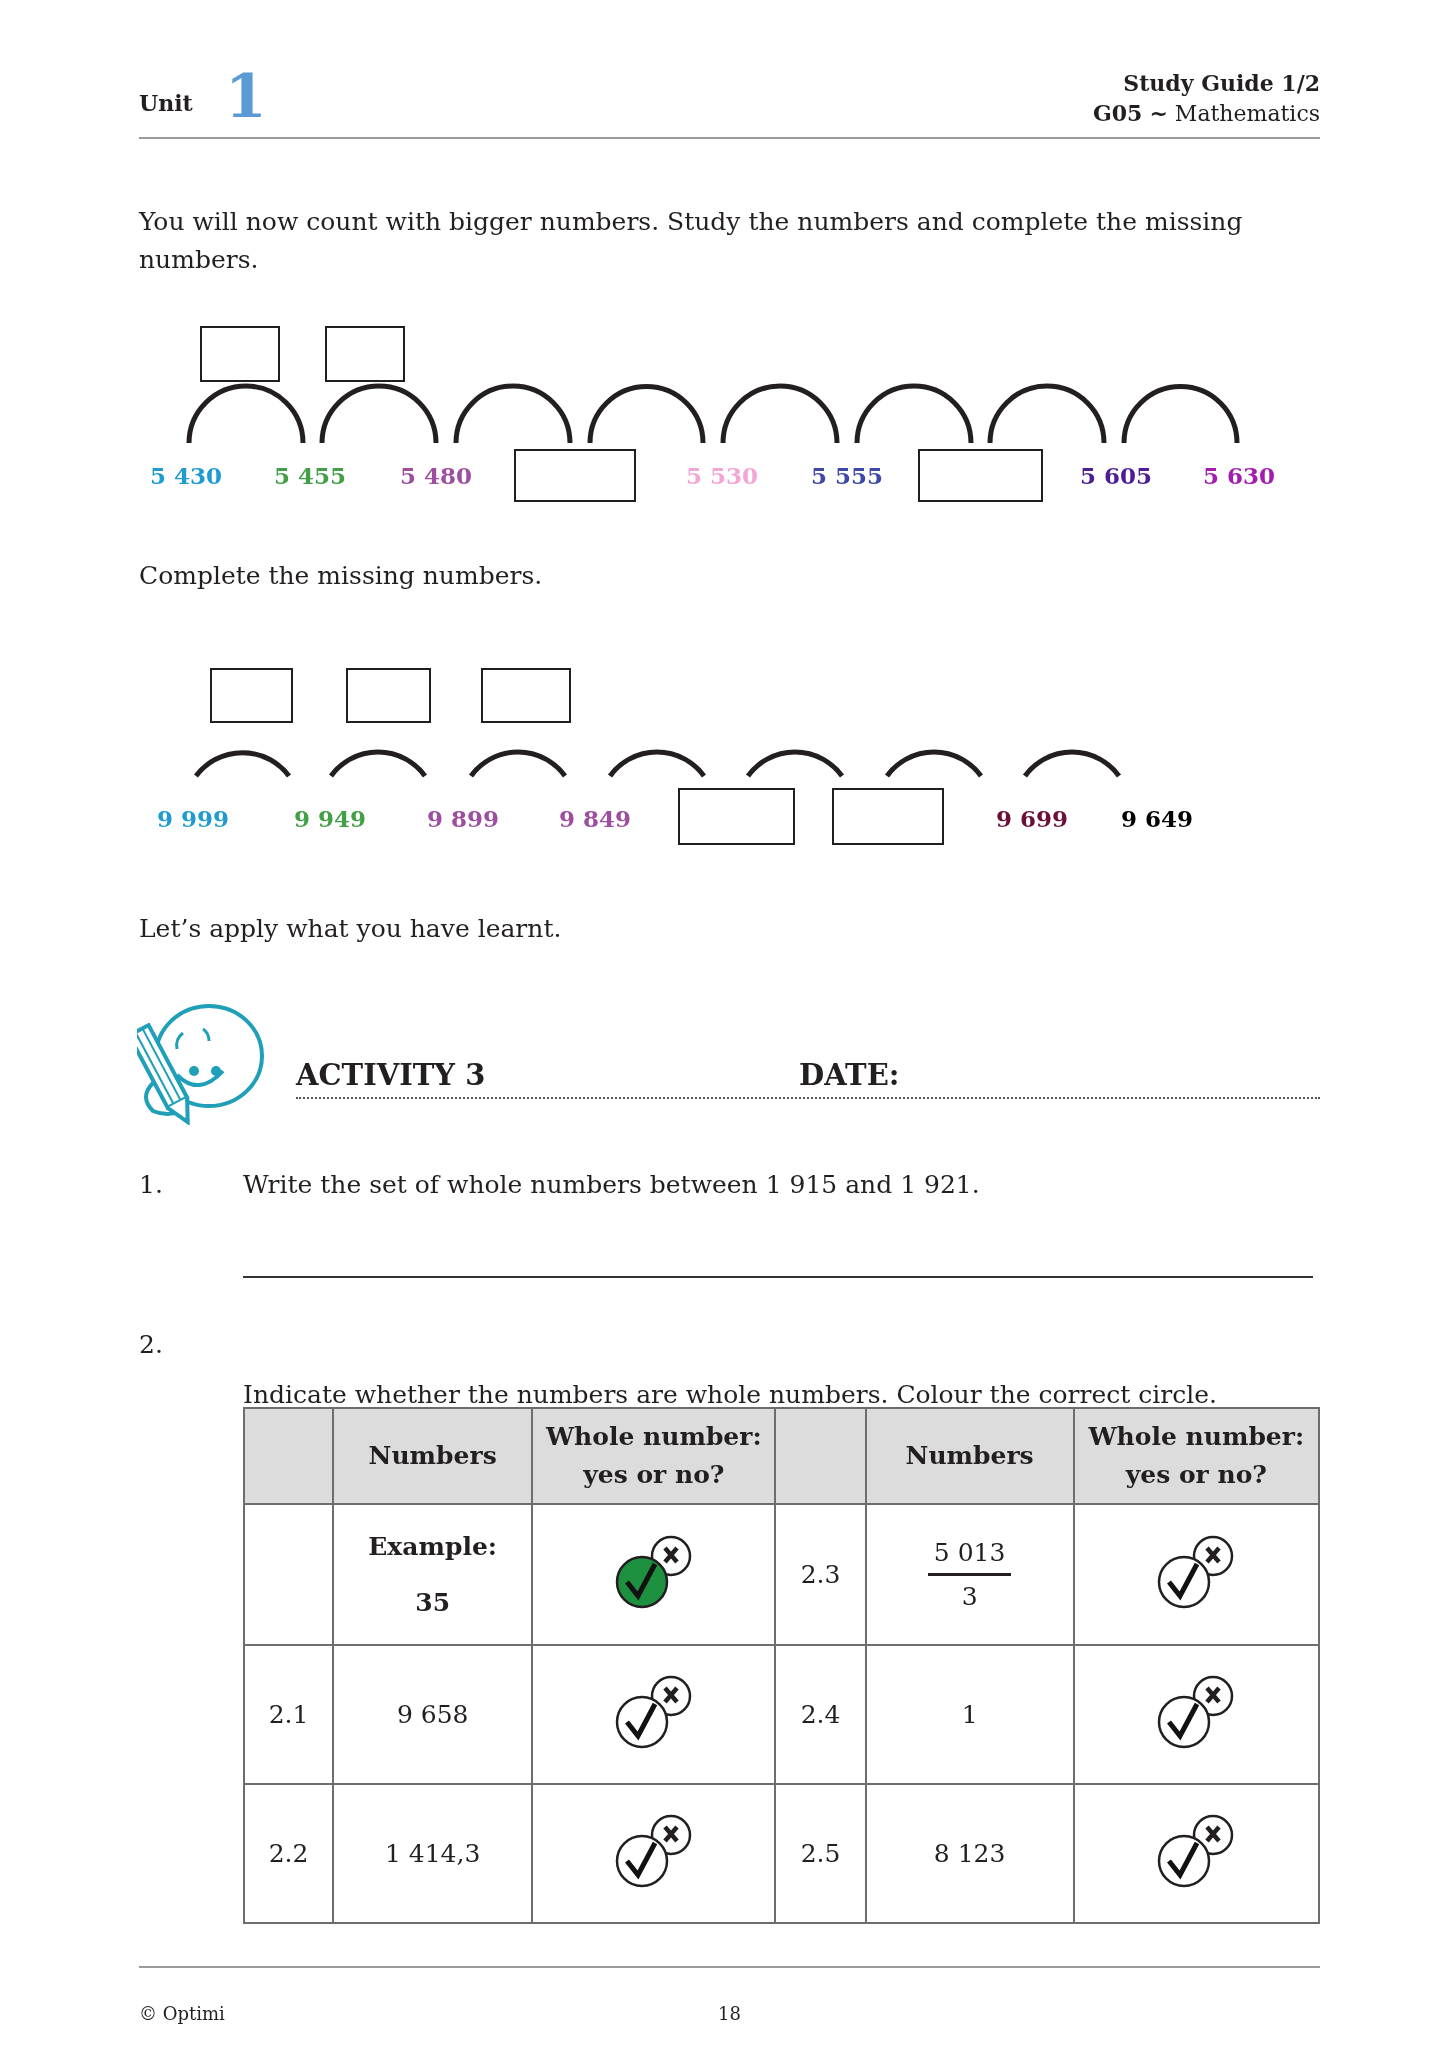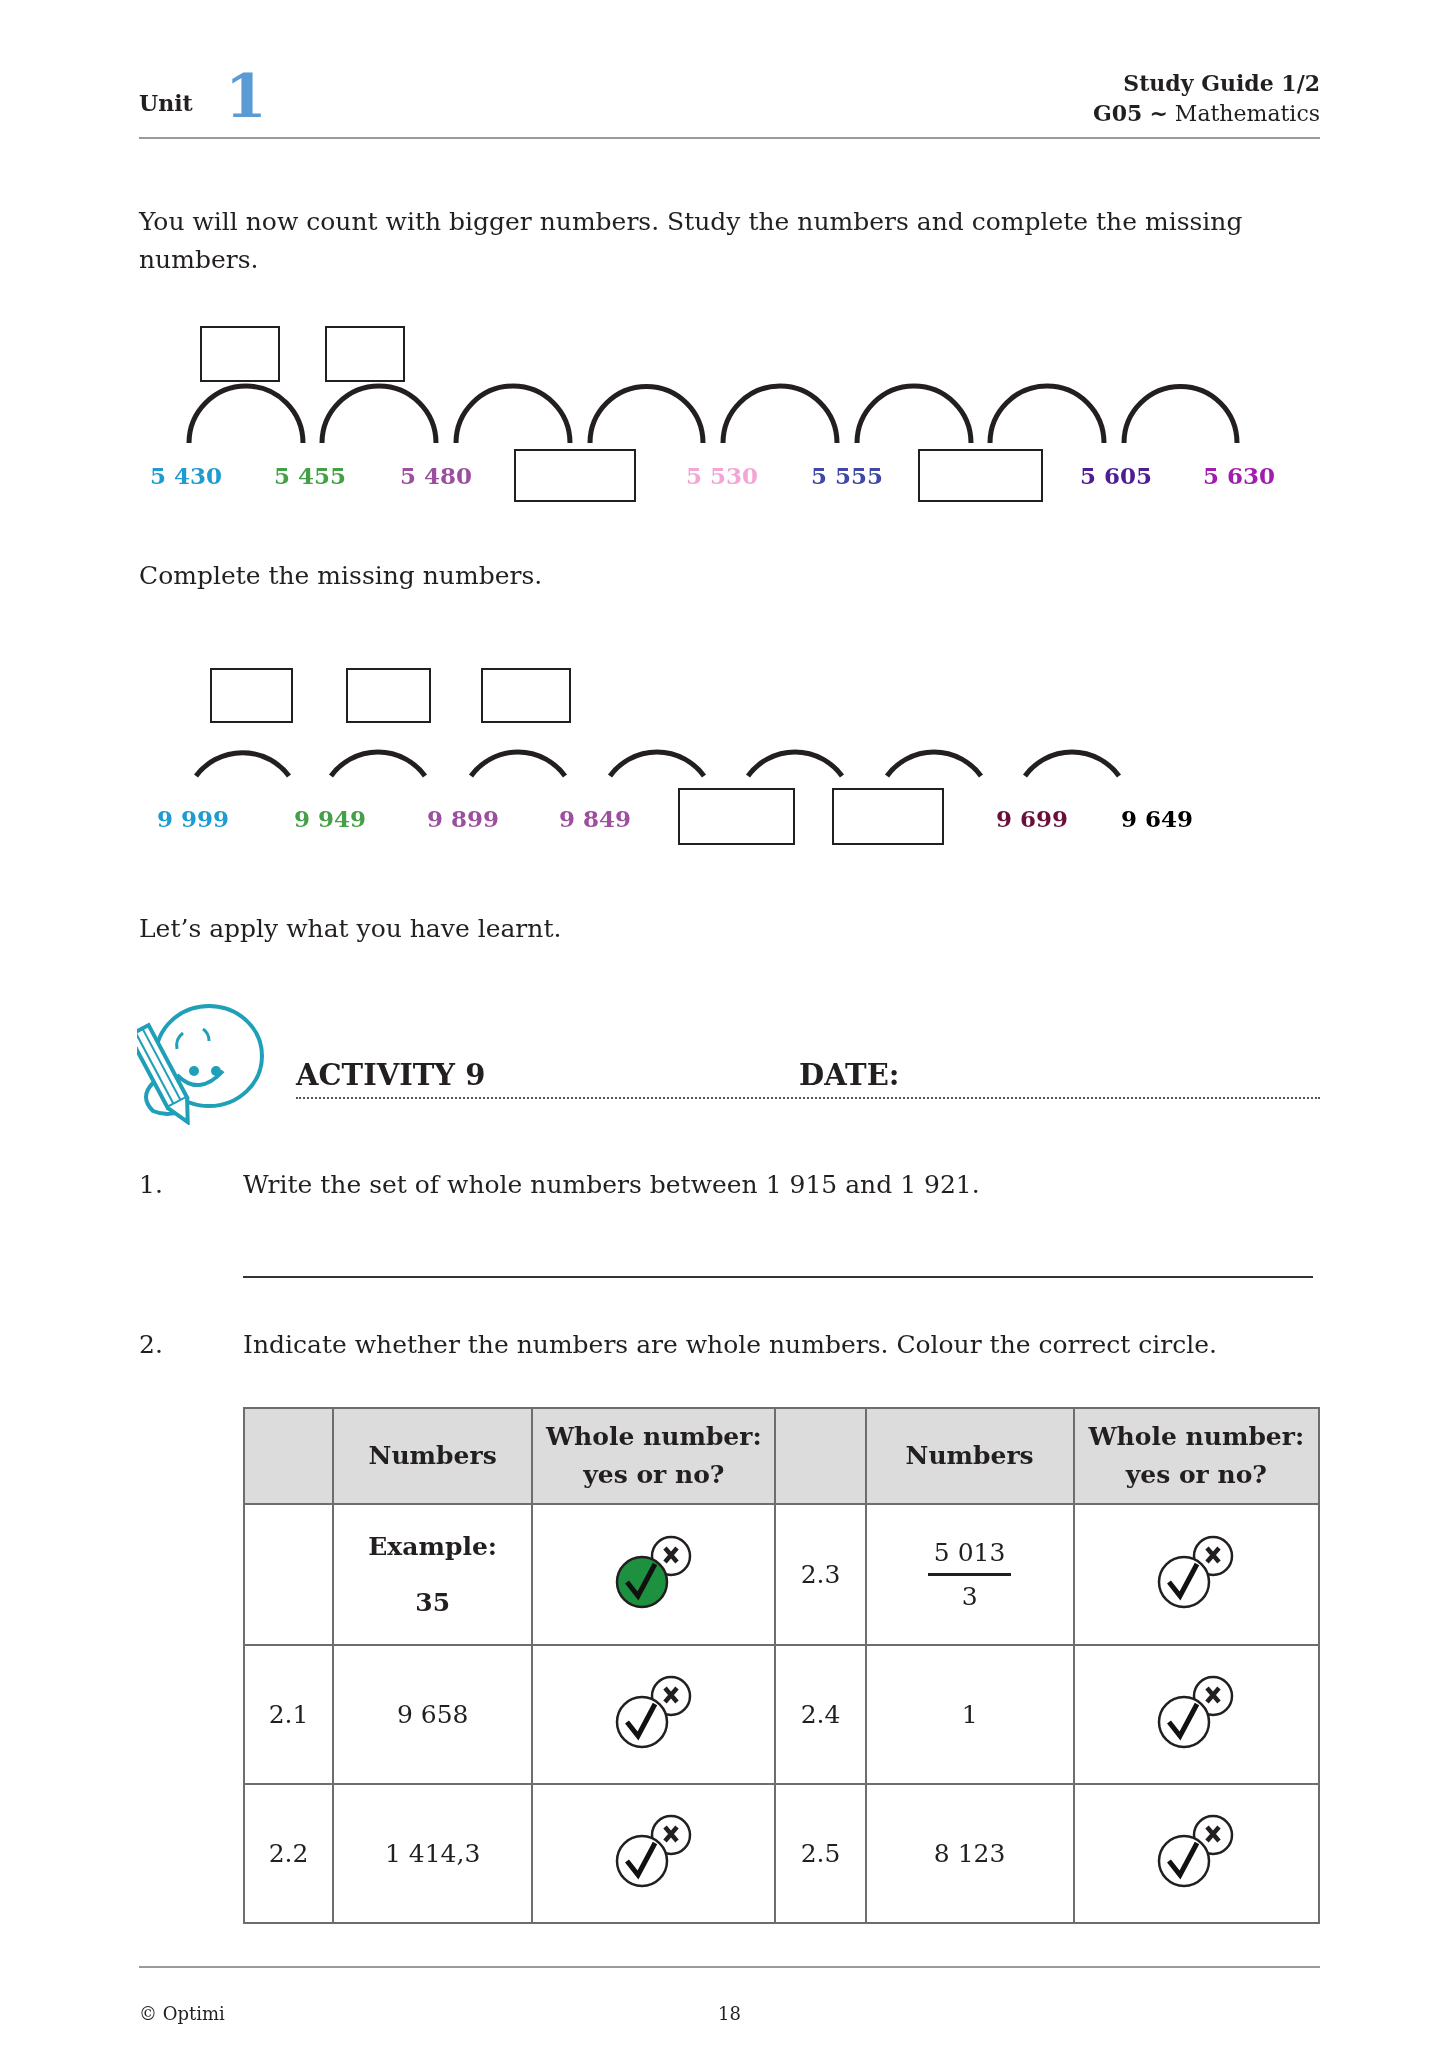--- a/index.html
+++ b/index.html
@@ -129,29 +129,29 @@
         <rect x="14" y="20" width="22" height="82" fill="#fff"></rect>
         <line x1="21" y1="20" x2="21" y2="102" stroke-width="2"></line>
         <line x1="29" y1="20" x2="29" y2="102" stroke-width="2"></line>
         <path d="M14 102 L25 124 L36 102" fill="#fff"></path>
       </g>
     </g>
     <circle cx="57" cy="68" r="5" fill="#1f9fb8"></circle>
     <circle cx="79" cy="68" r="5" fill="#1f9fb8"></circle>
   </svg>
 </div>
-<div class="abs act-title">ACTIVITY 9</div>
+<div class="abs act-title">ACTIVITY 3</div>
 <div class="abs date-title">DATE:</div>
 <div class="abs dotline"></div>
 
 <div class="abs qnum" style="top:1170px;">1.</div>
 <div class="abs qtext" style="top:1170px;">Write the set of whole numbers between 1 915 and 1 921.</div>
 <div class="abs answer-line"></div>
 <div class="abs qnum" style="top:1330px;">2.</div>
-<div class="abs qtext" style="top:1330px;text-align:center;">Indicate whether the numbers are whole numbers. Colour the correct circle.</div>
+<div class="abs qtext" style="top:1380px;text-align:center;">Indicate whether the numbers are whole numbers. Colour the correct circle.</div>
 
 <table class="wt">
   <colgroup>
     <col style="width:89px">
       <col style="width:199px">
       <col style="width:243px">
     <col style="width:90px">
       <col style="width:208px">
       <col style="width:245px">
   </colgroup>

